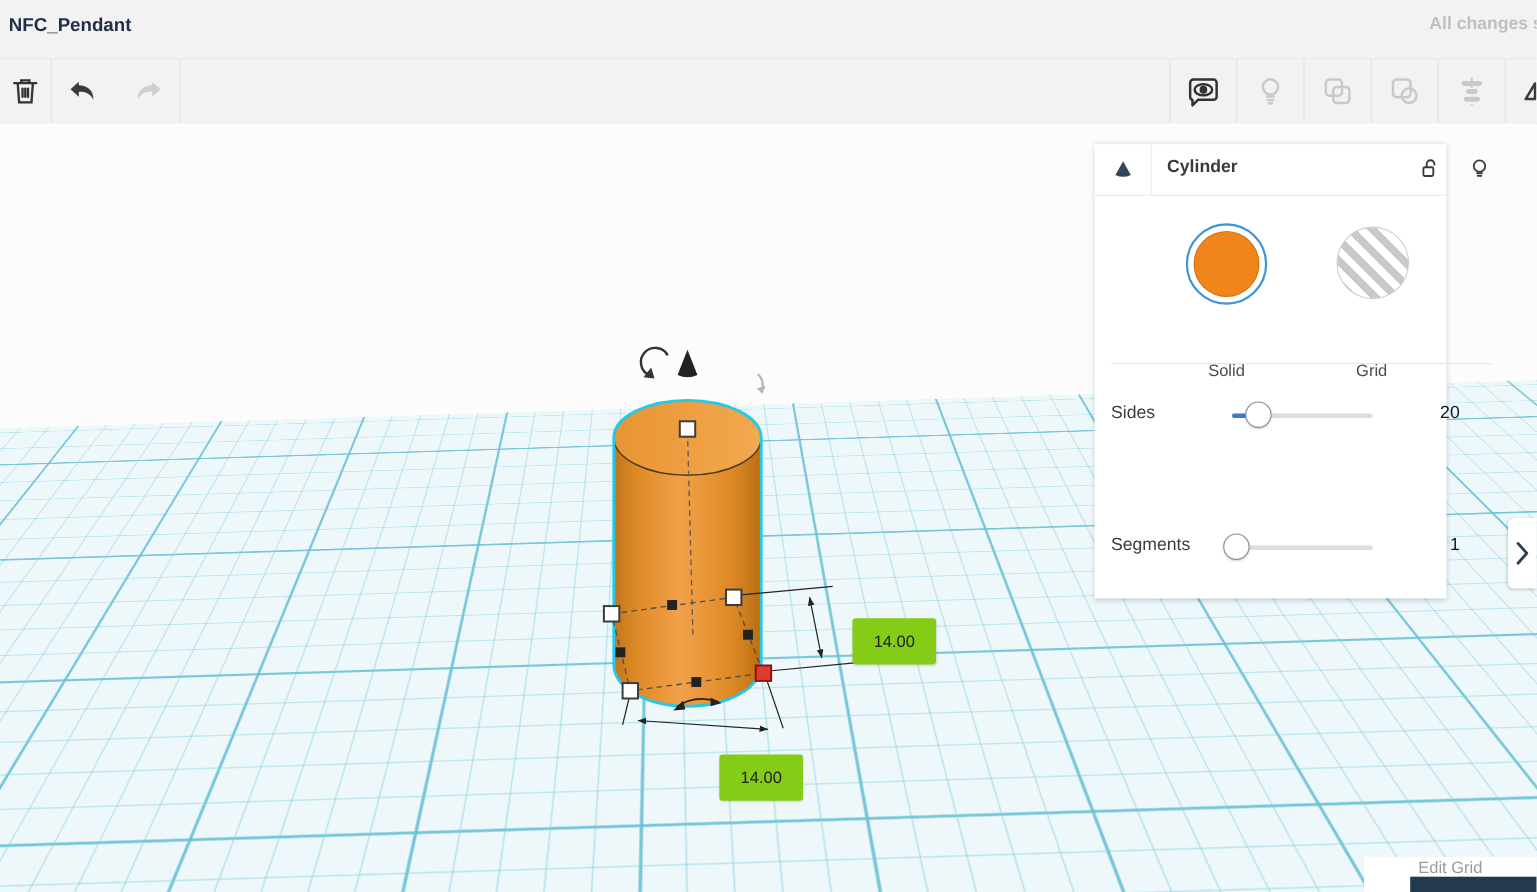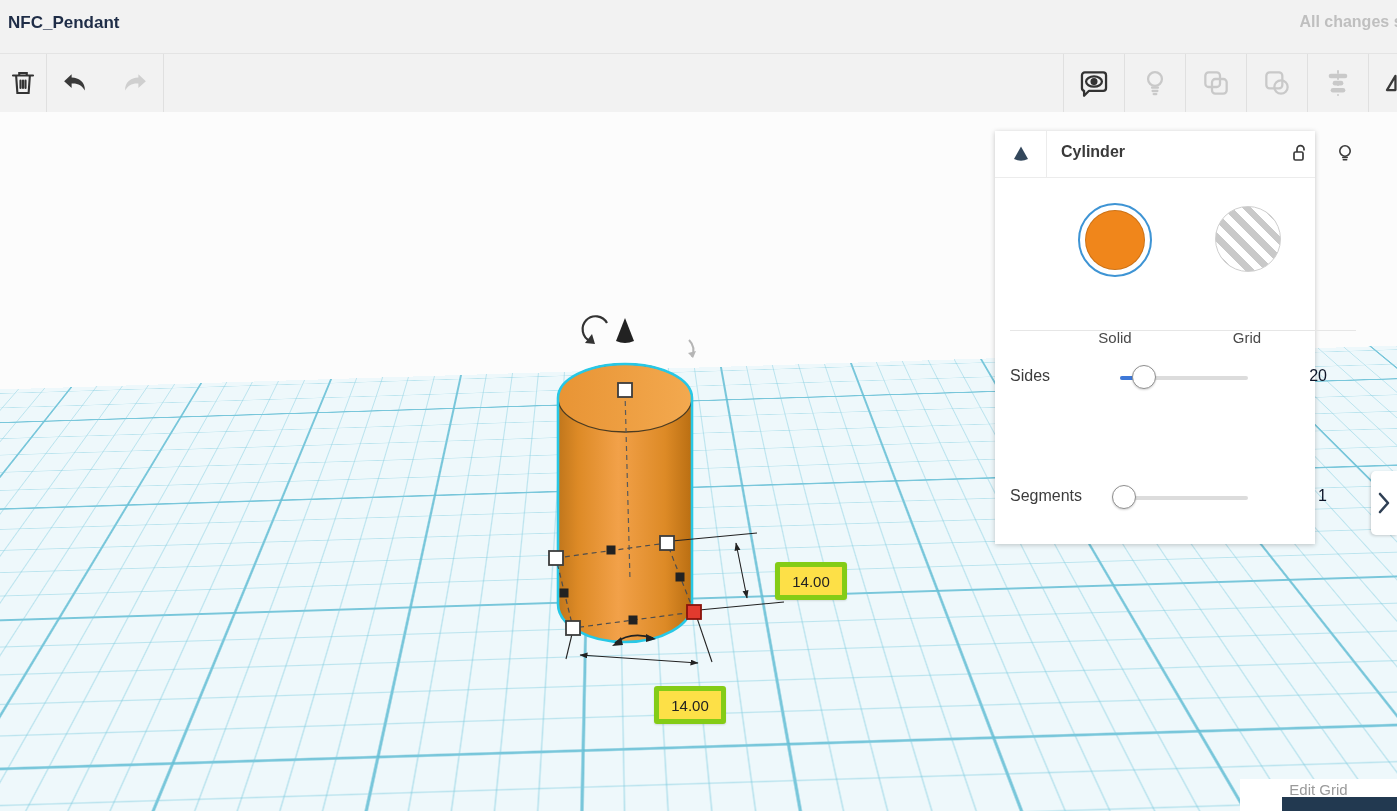--- a/index.html
+++ b/index.html
@@ -31,21 +31,21 @@
          transform:rotate(-1.8deg);transform-origin:820px 260px;}
   .gridplane{position:absolute;left:-900px;top:258px;width:3600px;height:2400px;
          transform-origin:50% 0;transform:rotateX(64deg);
          background-color:#eef8fb;
          background-image:
            repeating-linear-gradient(90deg, rgba(125,203,222,.45) 0 1px, transparent 1px 26px),
            repeating-linear-gradient(0deg,  rgba(125,203,222,.45) 0 1px, transparent 1px 26px),
            repeating-linear-gradient(90deg, rgba(90,185,209,.8) 0 2px, transparent 2px 130px),
            repeating-linear-gradient(0deg,  rgba(90,185,209,.8) 0 2px, transparent 2px 130px);}
   .scene{position:absolute;left:0;top:0;width:1397px;height:699px;z-index:2;}
-  .dimlabel{position:absolute;z-index:3;width:62px;height:28px;background:#fde047;border:5px solid #84cc16;
+  .dimlabel{position:absolute;z-index:3;width:62px;height:28px;background:#84cc16;border:7px solid #84cc16;
             border-radius:3px;box-shadow:0 1px 2px rgba(0,0,0,.12);
             font-size:15px;color:#222;display:flex;align-items:center;justify-content:center;}
 
   
   .inspector{position:absolute;left:995px;top:131px;width:320px;height:413px;background:#fff;
              box-shadow:0 1px 5px rgba(0,0,0,.22);z-index:5;}
   .insp-header{position:relative;height:46px;border-bottom:1px solid #ececec;}
   .collapse-btn{position:absolute;left:0;top:0;width:52px;height:46px;border:none;background:none;
                 border-right:1px solid #ececec;display:flex;align-items:center;justify-content:center;cursor:pointer;}
   .insp-title{position:absolute;left:66px;top:12px;font-size:16px;font-weight:bold;color:#3a3a3a;}

